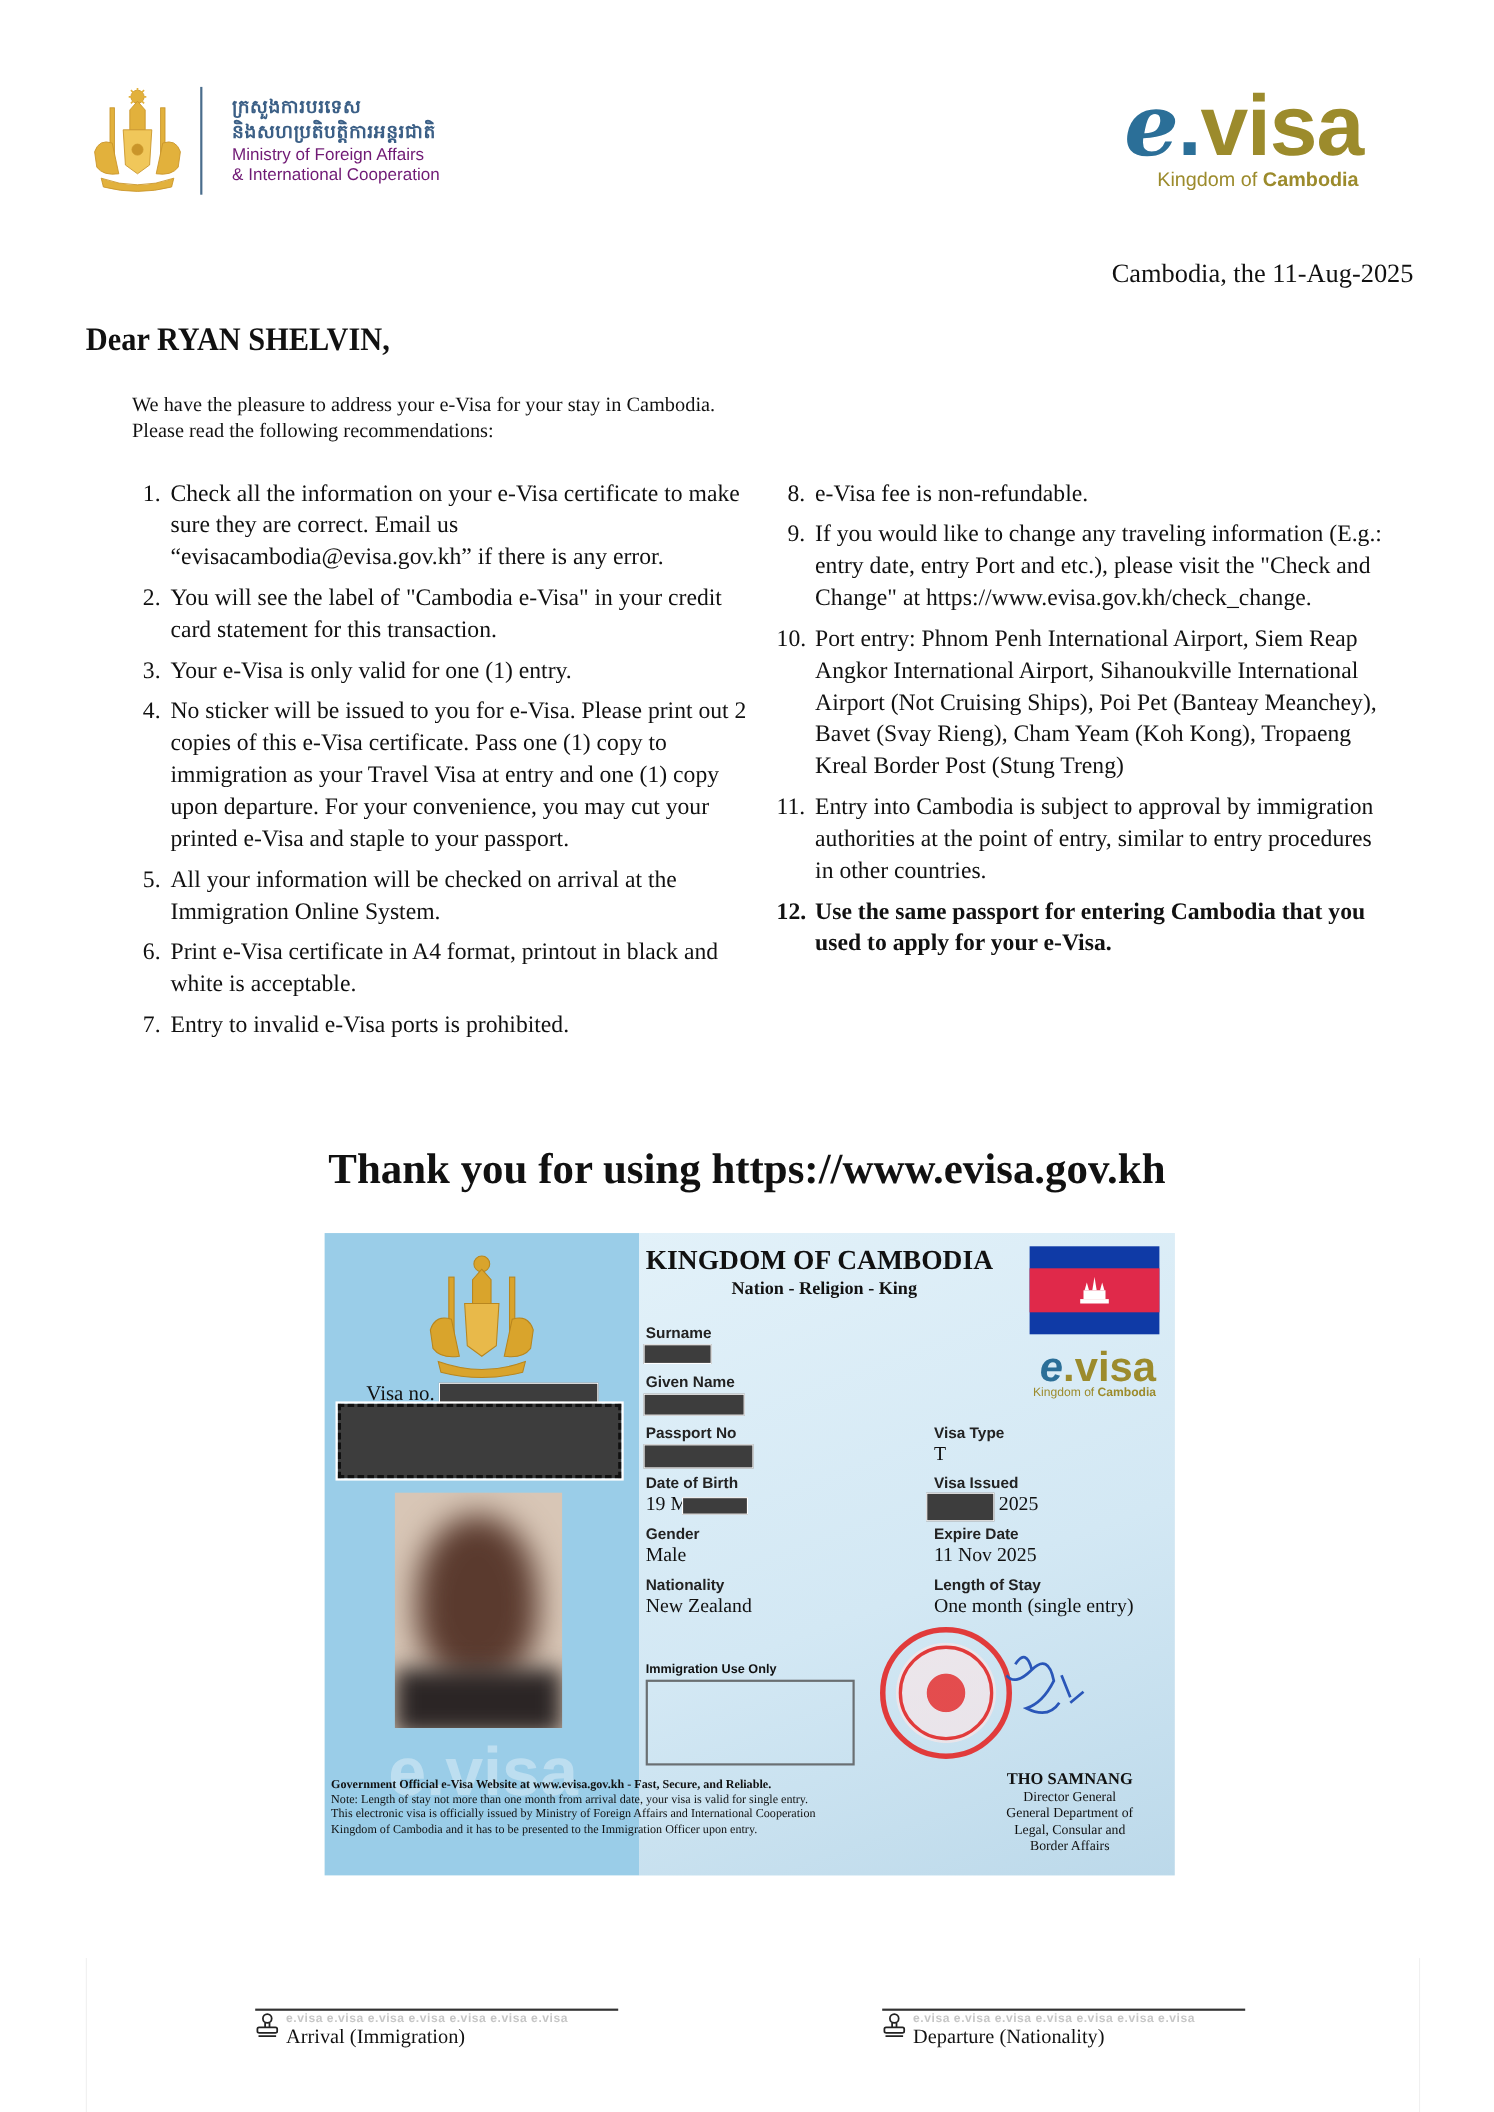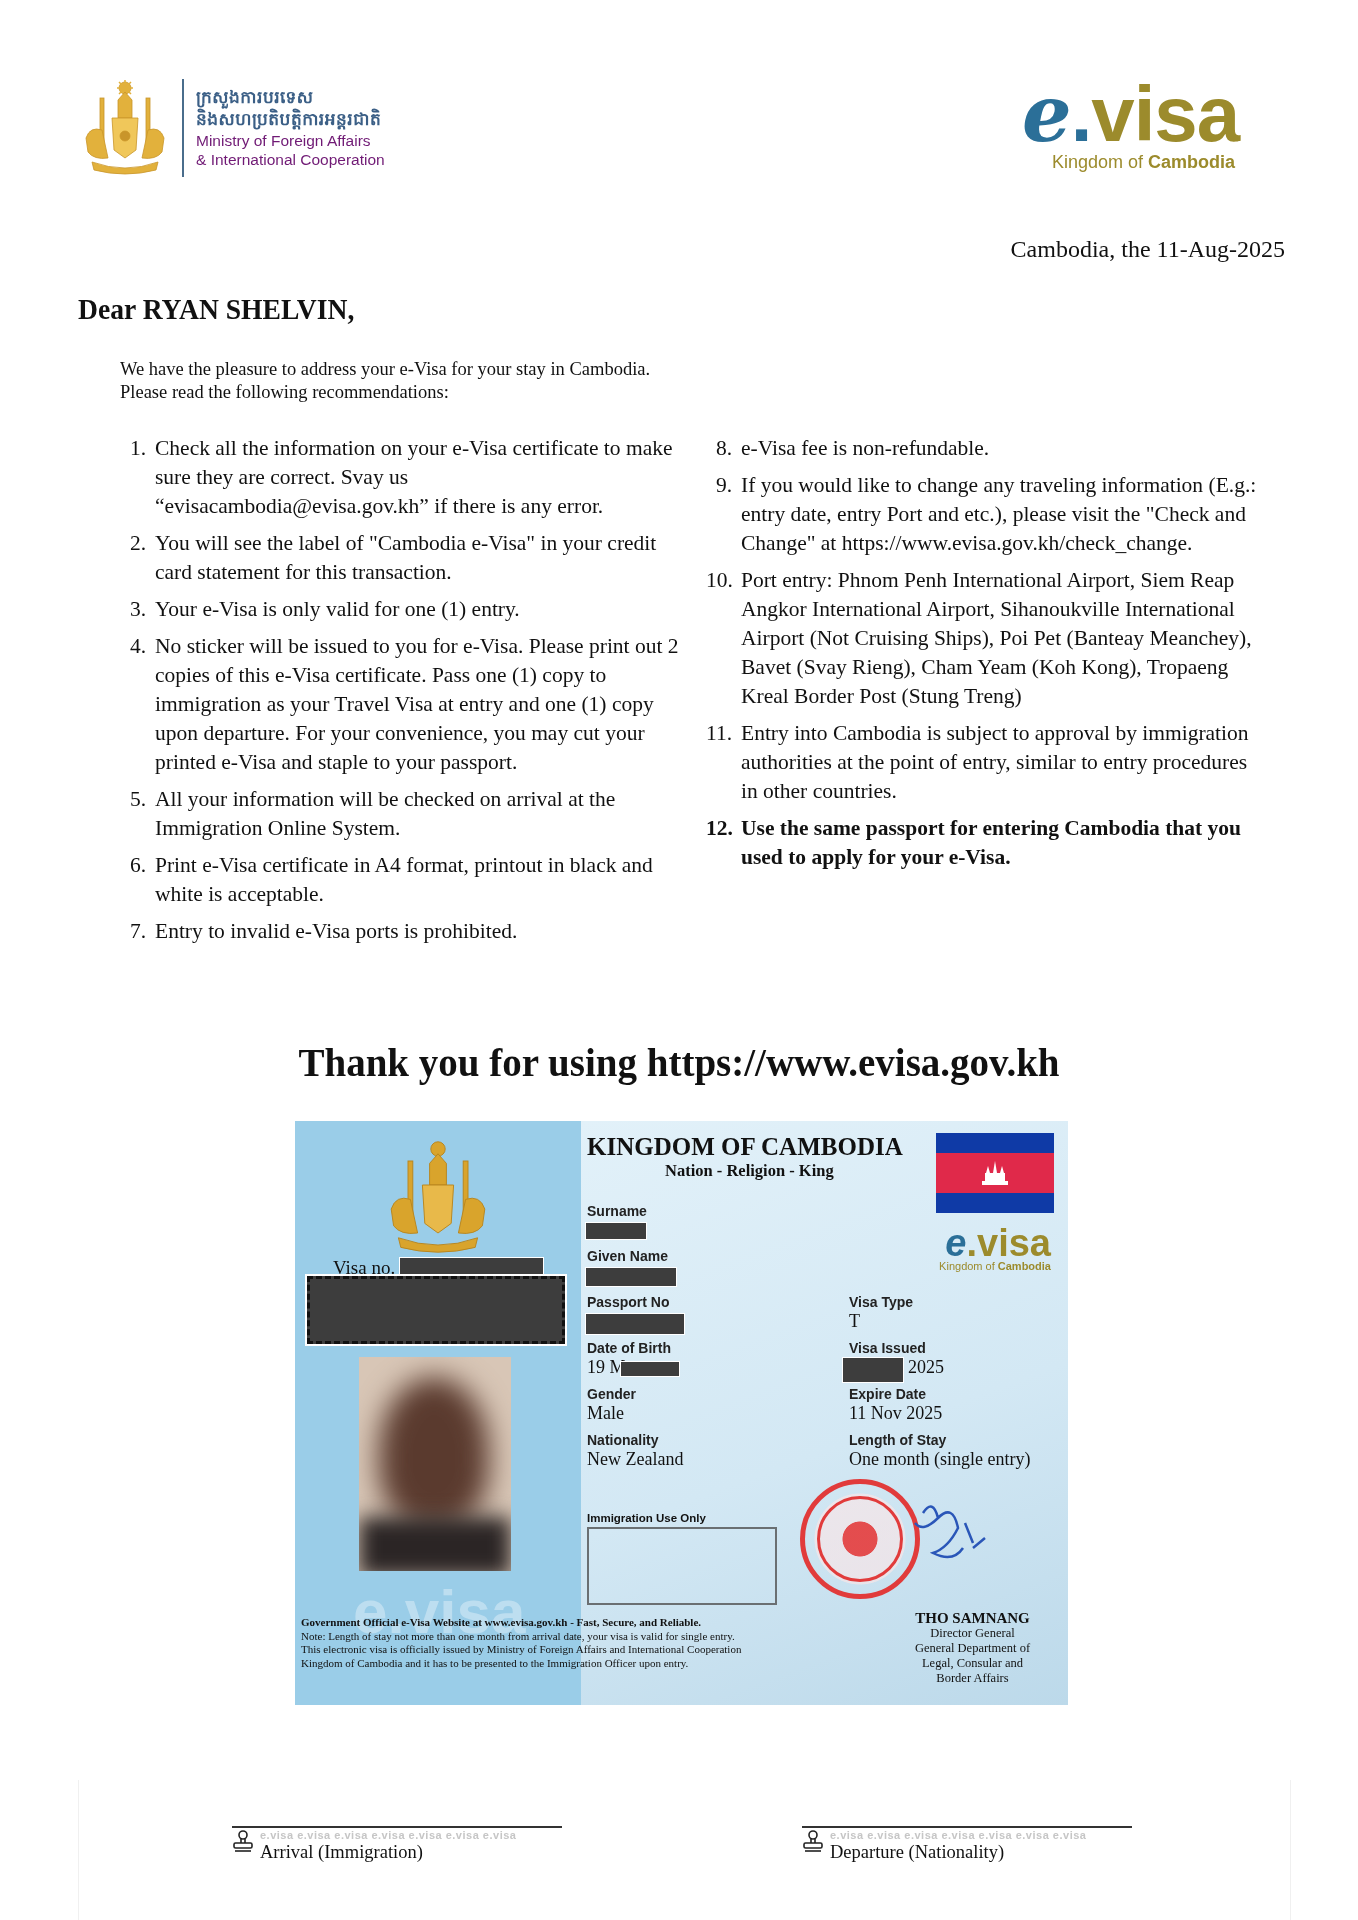--- a/index.html
+++ b/index.html
@@ -3,21 +3,21 @@
 <meta charset="utf-8">
 <style>
   * { box-sizing: border-box; margin: 0; padding: 0; }
   html, body { width: 1358px; height: 1920px; background: #ffffff; overflow: hidden; }
   body { position: relative; font-family: "Liberation Serif", "DejaVu Serif", serif; color: #111; }
 
   
   .ministry { position: absolute; left: 80px; top: 78px; display: flex; align-items: center; }
   .emblem { width: 90px; height: 100px; }
   .ministry-divider { width: 2px; height: 98px; background: #4a6d8c; margin: 0 12px 0 12px; }
-  .ministry-text { font-family: "Liberation Sans", "DejaVu Sans", sans-serif; color: #3b5f86; }
+  .ministry-text { font-family: "Liberation Sans", "DejaVu Sans", sans-serif; color: #3b5f86; margin-left: 15px; }
   .khmer-line { font-size: 17px; font-weight: bold; line-height: 22px; letter-spacing: 0.5px; color: #3b5f86; }
   .en-line { font-size: 15.5px; line-height: 19px; color: #701a75; }
 
   .evisa-logo { position: absolute; left: 1022px; top: 78px; width: 260px; }
   .evisa-word { font-family: "Liberation Sans", "DejaVu Sans", sans-serif; font-size: 78px; line-height: 72px; font-weight: bold; letter-spacing: -1px; }
   .evisa-e { color: #2b6f98; font-style: italic; font-family: "DejaVu Serif", serif; }
   .evisa-dot { color: #2b6f98; }
   .evisa-visa { color: #9c8b2c; }
   .evisa-tag { font-family: "Liberation Sans", "DejaVu Sans", sans-serif; font-size: 18px; color: #9c8b2c; margin-left: 30px; margin-top: 2px; }
   .evisa-tag b { font-weight: bold; }
@@ -129,21 +129,21 @@
 <div class="date-line">Cambodia, the 11-Aug-2025</div>
 <div class="salutation">Dear RYAN SHELVIN,</div>
 <div class="intro">
   <div>We have the pleasure to address your e-Visa for your stay in Cambodia.</div>
   <div>Please read the following recommendations:</div>
 </div>
 
 <div class="col col-left">
   <div class="item">
       <span class="num">1.</span>
-      <span class="txt">Check all the information on your e-Visa certificate to make sure they are correct. Svay us “evisacambodia@evisa.gov.kh” if there is any error.</span>
+      <span class="txt">Check all the information on your e-Visa certificate to make sure they are correct. Email us “evisacambodia@evisa.gov.kh” if there is any error.</span>
     </div>
   <div class="item">
       <span class="num">2.</span>
       <span class="txt">You will see the label of "Cambodia e-Visa" in your credit card statement for this transaction.</span>
     </div>
   <div class="item">
       <span class="num">3.</span>
       <span class="txt">Your e-Visa is only valid for one (1) entry.</span>
     </div>
   <div class="item">

